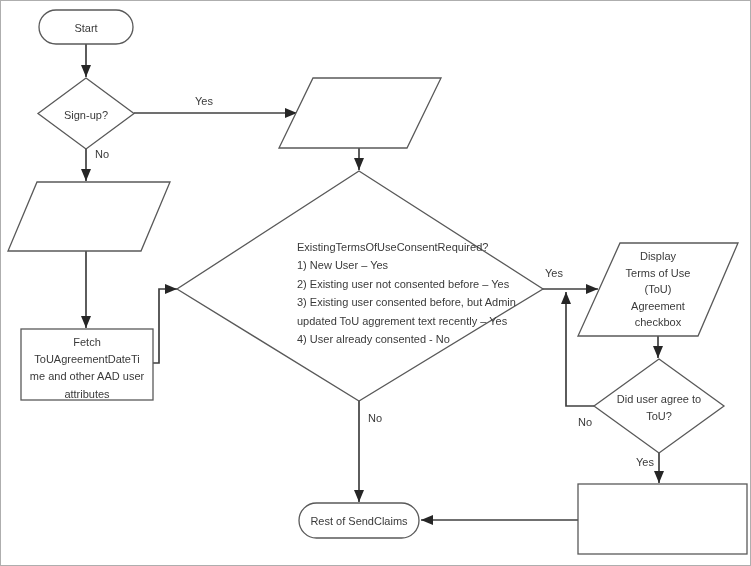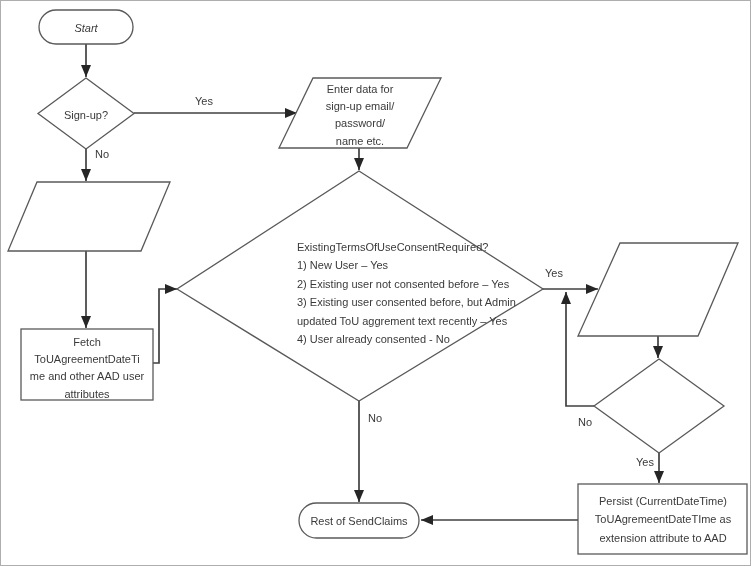--- a/index.html
+++ b/index.html
@@ -16,21 +16,21 @@
   }
   #shapes { position: absolute; left: 0; top: 0; }
   .node-label {
     position: absolute;
     font-size: 11px;
     line-height: 17.2px;
     text-align: center;
     white-space: pre-line;
     color: #3a3a3a;
   }
-  .lbl-start   { left: 38px;  top: 19px;  width: 94px; font-style: italic;  }
+  .lbl-start   { left: 38px;  top: 19px;  width: 94px;  }
   .lbl-signup  { left: 37px;  top: 106px; width: 96px;  }
   .lbl-enter   { left: 292px; top: 80px;  width: 134px; }
   .lbl-login   { left: 30px;  top: 192px; width: 116px; }
   .lbl-fetch   { left: 20px;  top: 333px; width: 132px; }
   .lbl-consent { left: 258px; top: 237px; width: 236px; text-align: left; line-height: 18.4px; margin-left: 38px; }
   .lbl-display { left: 599px; top: 247px; width: 116px; line-height: 16.6px; }
   .lbl-agree   { left: 600px; top: 390px; width: 116px; line-height: 17px; }
   .lbl-persist { left: 579px; top: 491px; width: 166px; line-height: 18.4px; }
   .lbl-rest    { left: 298px; top: 512px; width: 120px; }
   .edge-label {
@@ -82,37 +82,37 @@
     <rect class="shape" x="20" y="328" width="132" height="71"></rect>
     <polygon class="shape" points="358,170 542,288 358,400 176,288"></polygon>
     <polygon class="shape" points="619,242 737,242 697,335 577,335"></polygon>
     <polygon class="shape" points="658,358 723,405 658,452 593,405"></polygon>
     <rect class="shape" x="577" y="483" width="169" height="70"></rect>
     <rect class="shape" x="298" y="502" width="120" height="35" rx="17.5" ry="17.5"></rect>
   </svg>
 
   <div class="node-label lbl-start">Start</div>
   <div class="node-label lbl-signup">Sign-up?</div>
-  <div class="node-label lbl-enter">Enter data for
-sign-up email/
-password/
-name etc.</div>
   <div class="node-label lbl-fetch">Fetch
 ToUAgreementDateTi
 me and other AAD user
 attributes</div>
   <div class="node-label lbl-consent">ExistingTermsOfUseConsentRequired?
 1) New User – Yes
 2) Existing user not consented before – Yes
 3) Existing user consented before, but Admin
 updated ToU aggrement text recently – Yes
 4) User already consented - No</div>
-  <div class="node-label lbl-persist">Persist (CurrentDateTime)
-ToUAgremeentDateTIme as
-extension attribute to AAD</div>
+  <div class="node-label lbl-display">Display
+Terms of Use
+(ToU)
+Agreement
+checkbox</div>
+  <div class="node-label lbl-agree">Did user agree to
+ToU?</div>
   <div class="node-label lbl-rest">Rest of SendClaims</div>
 
   <div class="edge-label el-signup-yes">Yes</div>
   <div class="edge-label el-signup-no">No</div>
   <div class="edge-label el-consent-yes">Yes</div>
   <div class="edge-label el-consent-no">No</div>
   <div class="edge-label el-agree-no">No</div>
   <div class="edge-label el-agree-yes">Yes</div>
 
 </div>

